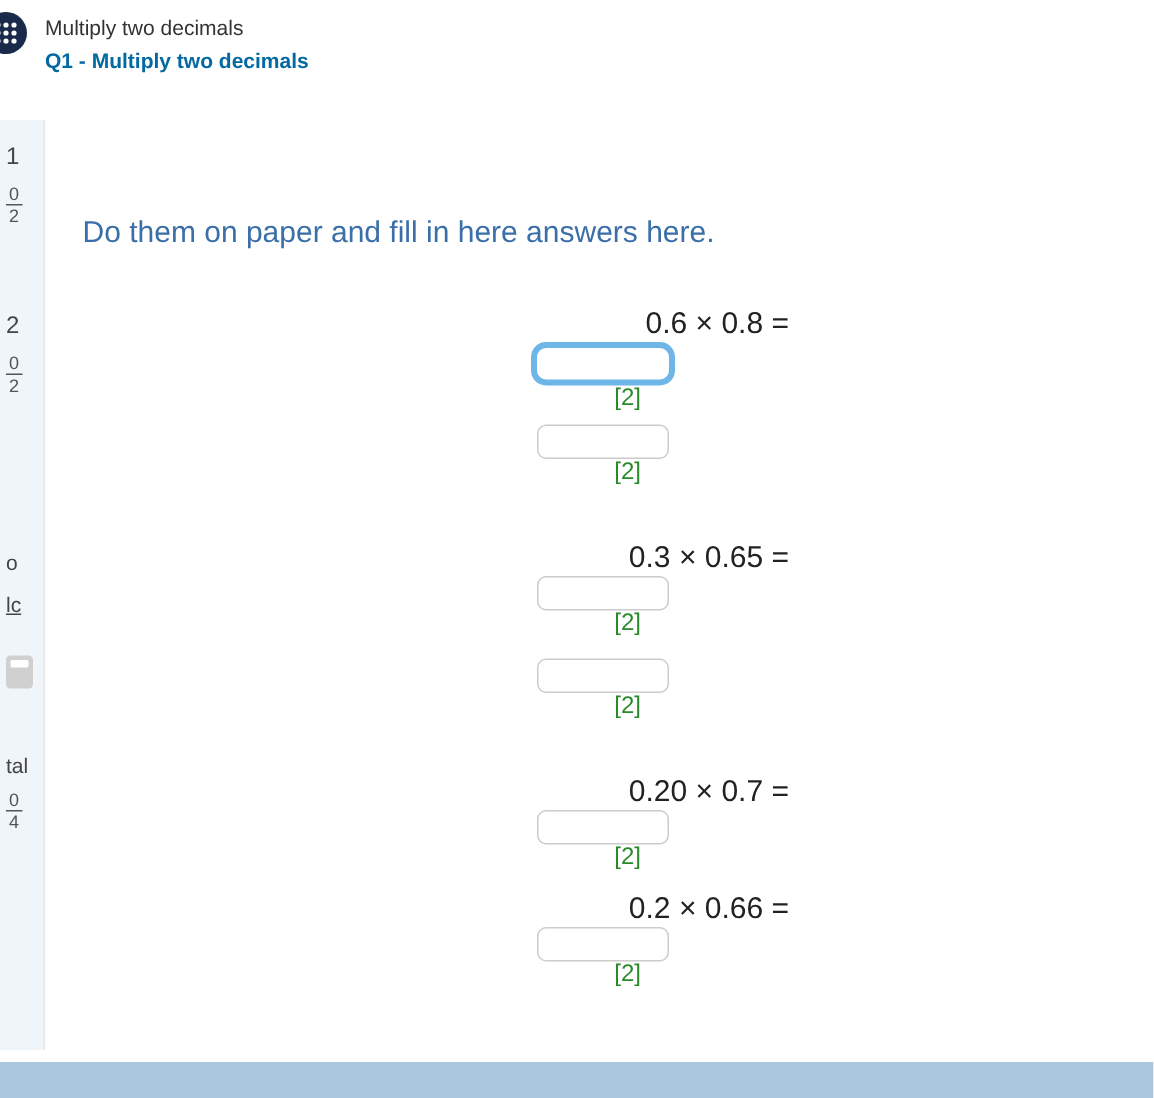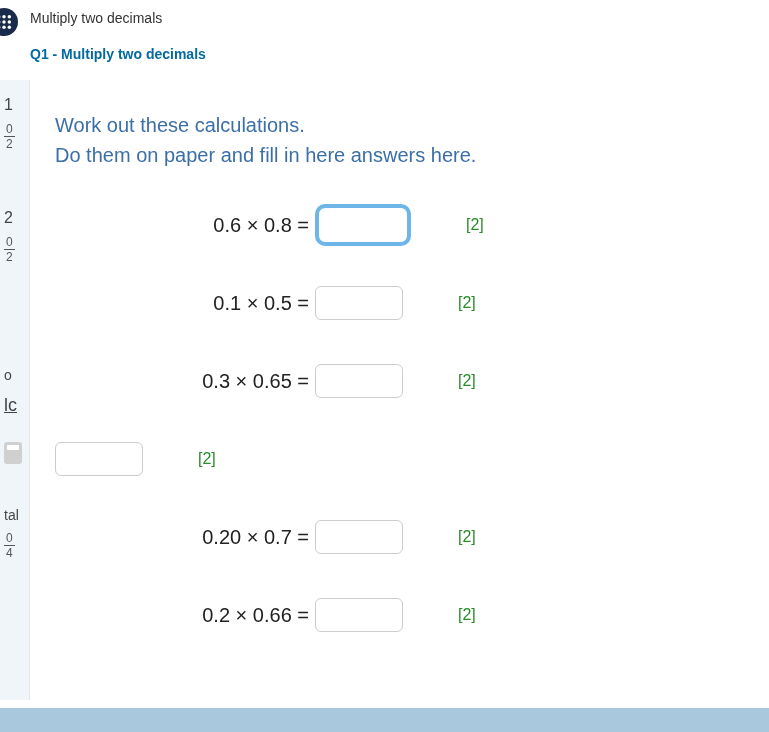--- a/index.html
+++ b/index.html
@@ -26,21 +26,21 @@
       display: flex;
       align-items: center;
       justify-content: center;
       flex-shrink: 0;
     }
     .header-icon svg { width: 16px; height: 16px; }
     .header-text { padding-top: 2px; }
     .topic-title {
       font-size: 14px;
       color: #333;
-      margin-bottom: 20px;
+      margin-bottom: 6px;
     }
     .question-subtitle {
       font-size: 14px;
       font-weight: bold;
       color: #0369a1;
     }
     .sidebar {
       position: absolute;
       left: 0;
       top: 80px;
@@ -61,41 +61,42 @@
       flex-direction: column;
       align-items: flex-start;
       font-size: 12px;
       color: #555;
       padding: 2px 4px;
     }
     .side-frac .top { border-bottom: 1px solid #555; padding: 0 2px;}
     .side-frac .bot { padding: 0 2px; }
     .side-item.q2 { margin-top: 50px; font-size:16px;}
     .side-o { margin-top: 95px; font-size:14px;}
-    .side-lc { font-size:18px;text-decoration:underline; }
+    .side-lc { font-size:14px;text-decoration:underline; }
     .side-calc-icon { margin-top: 20px; width:18px;height:22px;background:#d0d0d0;border-radius:3px;margin-left:4px;position:relative;}
     .side-calc-icon::before{content:"";position:absolute;top:3px;left:3px;right:3px;height:5px;background:#fff;border-radius:1px;}
     .side-tal { margin-top: 37px; font-size:14px;}
     .content {
       position: absolute;
       left: 55px;
       top: 110px;
       right: 20px;
     }
     .instructions {
       font-size: 20px;
       color: #3b6fa8;
       line-height: 1.5;
       margin-bottom: 35px;
     }
     .question-row {
       display: flex;
       align-items: center;
       margin-bottom: 38px;
       height: 40px;
+      flex-direction: column;
     }
     .expr {
       width: 260px;
       text-align: right;
       font-size: 20px;
       color: #222;
       padding-right: 6px;
     }
     .answer-input {
       width: 88px;
@@ -168,31 +169,30 @@
   <div class="side-calc-icon"></div>
   <div class="side-item side-tal">tal</div>
   <div class="side-frac">
     <span class="top">0</span>
     <span class="bot">4</span>
   </div>
 </div>
 
 <div class="content">
   <div class="instructions">
-    <span>Work out these calculations.</span><br>
+    <br>
     <span>Do them on paper and fill in here answers here.</span>
   </div>
   <div id="questions-container">
       <div class="question-row">
         <div class="expr">0.6 × 0.8 =</div>
         <input type="text" class="answer-input active" style="">
         <div class="marks">[2]</div>
       </div>
       <div class="question-row">
-        <div class="expr">0.1 × 0.5 =</div>
         <input type="text" class="answer-input" style="">
         <div class="marks">[2]</div>
       </div>
       <div class="question-row">
         <div class="expr">0.3 × 0.65 =</div>
         <input type="text" class="answer-input" style="">
         <div class="marks">[2]</div>
       </div>
       <div class="question-row">
         <input type="text" class="answer-input" style="">

